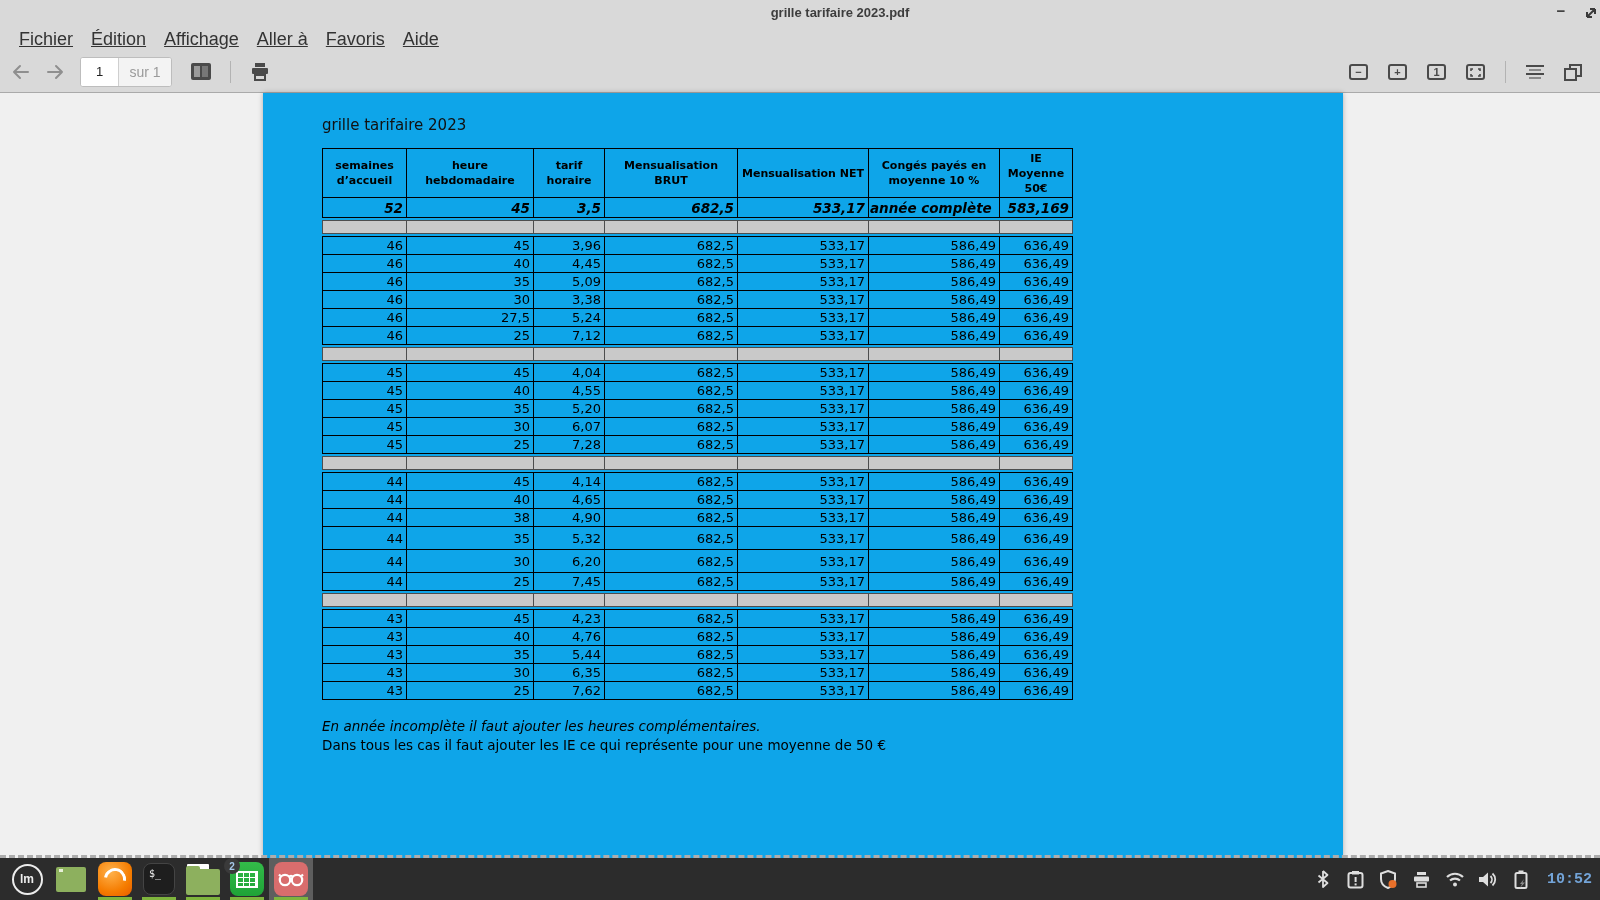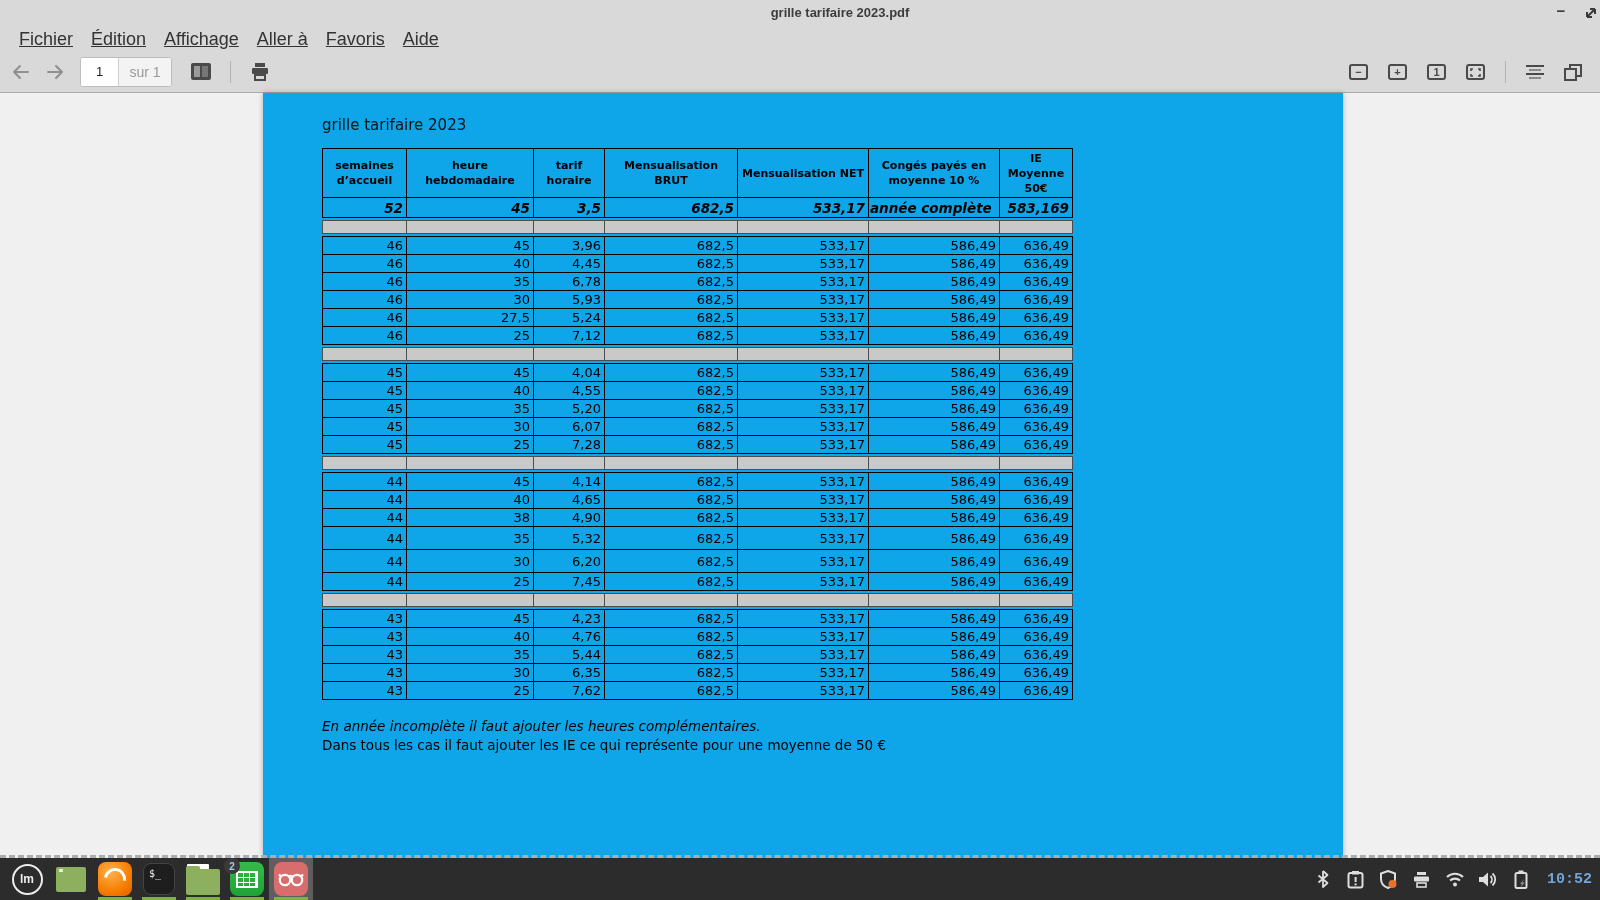--- a/index.html
+++ b/index.html
@@ -232,30 +232,30 @@
             <div class="t-cell c1">40</div>
             <div class="t-cell c2">4,45</div>
             <div class="t-cell c3">682,5</div>
             <div class="t-cell c4">533,17</div>
             <div class="t-cell c5">586,49</div>
             <div class="t-cell c6">636,49</div>
           </div>
           <div class="t-row t-data">
             <div class="t-cell c0">46</div>
             <div class="t-cell c1">35</div>
-            <div class="t-cell c2">6,78</div>
+            <div class="t-cell c2">5,09</div>
             <div class="t-cell c3">682,5</div>
             <div class="t-cell c4">533,17</div>
             <div class="t-cell c5">586,49</div>
             <div class="t-cell c6">636,49</div>
           </div>
           <div class="t-row t-data">
             <div class="t-cell c0">46</div>
             <div class="t-cell c1">30</div>
-            <div class="t-cell c2">5,93</div>
+            <div class="t-cell c2">3,38</div>
             <div class="t-cell c3">682,5</div>
             <div class="t-cell c4">533,17</div>
             <div class="t-cell c5">586,49</div>
             <div class="t-cell c6">636,49</div>
           </div>
           <div class="t-row t-data">
             <div class="t-cell c0">46</div>
             <div class="t-cell c1">27,5</div>
             <div class="t-cell c2">5,24</div>
             <div class="t-cell c3">682,5</div>

